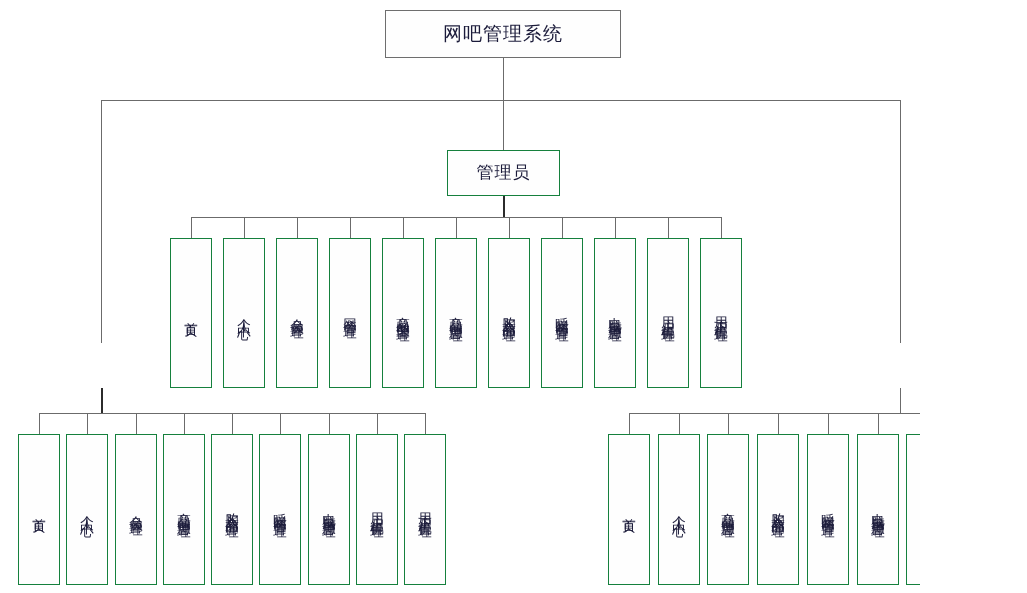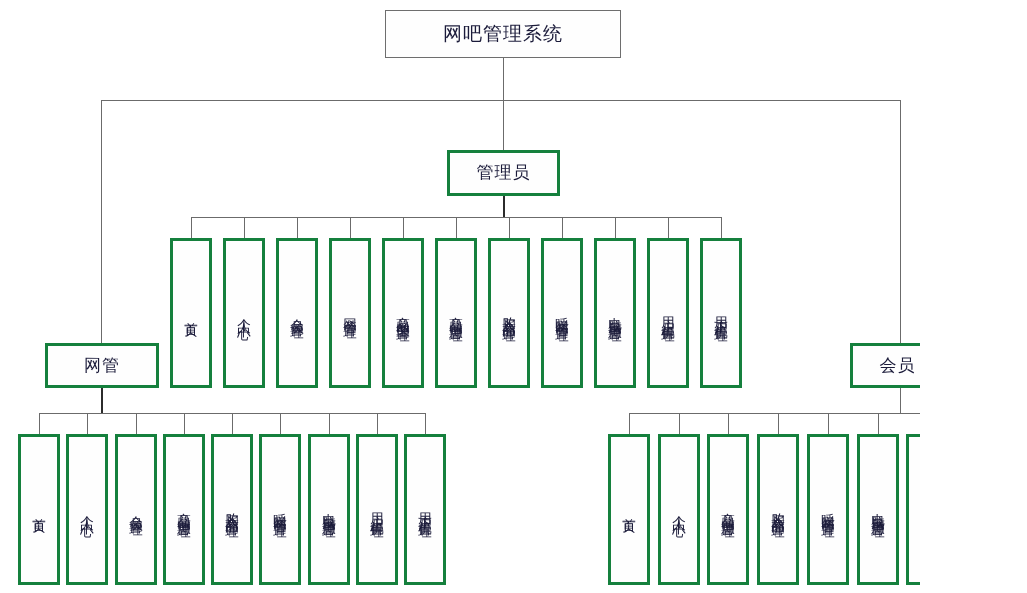--- a/index.html
+++ b/index.html
@@ -13,21 +13,21 @@
   #canvas {
     position: relative;
     width: 920px;
     height: 593px;
     background: #ffffff;
     overflow: hidden;
   }
   .node {
     position: absolute;
     box-sizing: border-box;
-    border: 3px solid #15803d;
+    border: 1px solid #15803d;
     background: #fefefe;
     display: flex;
     align-items: center;
     justify-content: center;
     color: #1b1b3a;
     line-height: 1.12;
   }
   .node.root {
     border: 1px solid #6e6e6e;
     font-size: 19px;
@@ -84,28 +84,22 @@
 
   <div class="edge v" style="left:503px; top:100px; width:1px; height:50px;"></div>
 
   <div class="edge v" style="left:900px; top:100px; width:1px; height:243px;"></div>
 
   <div class="node role" id="node-admin" style="left:447px; top:150px; width:113px; height:46px;">
     <span>管理员</span>
   </div>
   <div class="edge thick-v" style="left:503px; top:196px; width:2px; height:21px;"></div>
 
-  <div class="node role" id="node-netadmin" style="left:45px; top:343px; width:114px; height:45px;">
-    <span>网管</span>
-  </div>
   <div class="edge thick-v" style="left:101px; top:388px; width:2px; height:25px;"></div>
 
-  <div class="node role" id="node-member" style="left:850px; top:343px; width:95px; height:45px;">
-    <span>会员</span>
-  </div>
   <div class="edge v" style="left:900px; top:388px; width:1px; height:25px;"></div>
 
   <div id="leaf-layer">
       <div class="edge h" style="left: 191px; top: 217px; width: 530px; height: 1px;"></div>
       <div class="edge v" style="left: 191px; top: 217px; width: 1px; height: 21px;"></div>
       <div class="node leaf" style="left: 170px; top: 238px; width: 42px; height: 150px;">
         <span>首页</span>
       </div>
       <div class="edge v" style="left: 244px; top: 217px; width: 1px; height: 21px;"></div>
       <div class="node leaf" style="left: 223px; top: 238px; width: 42px; height: 150px;">

